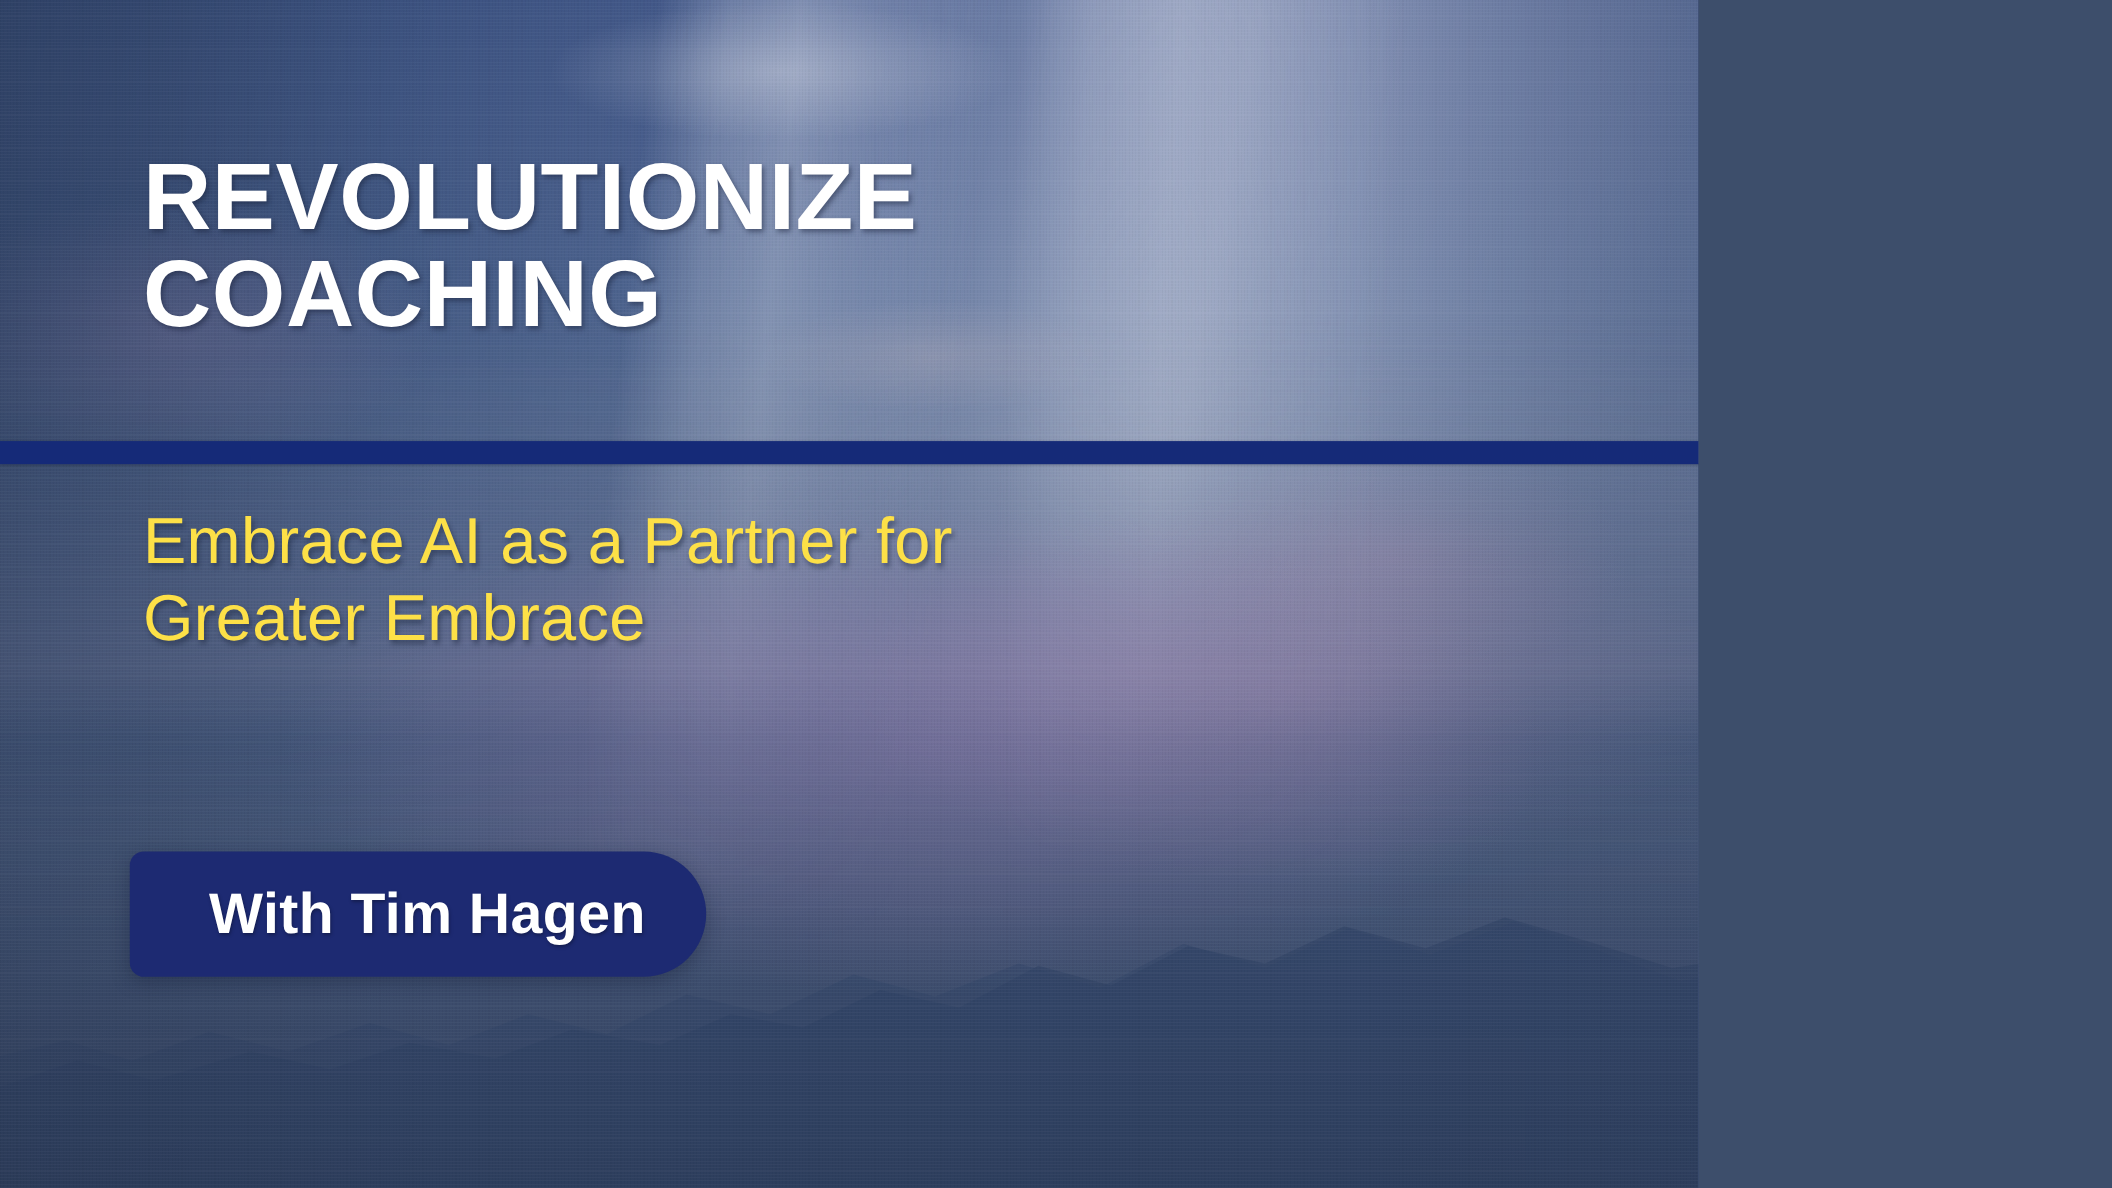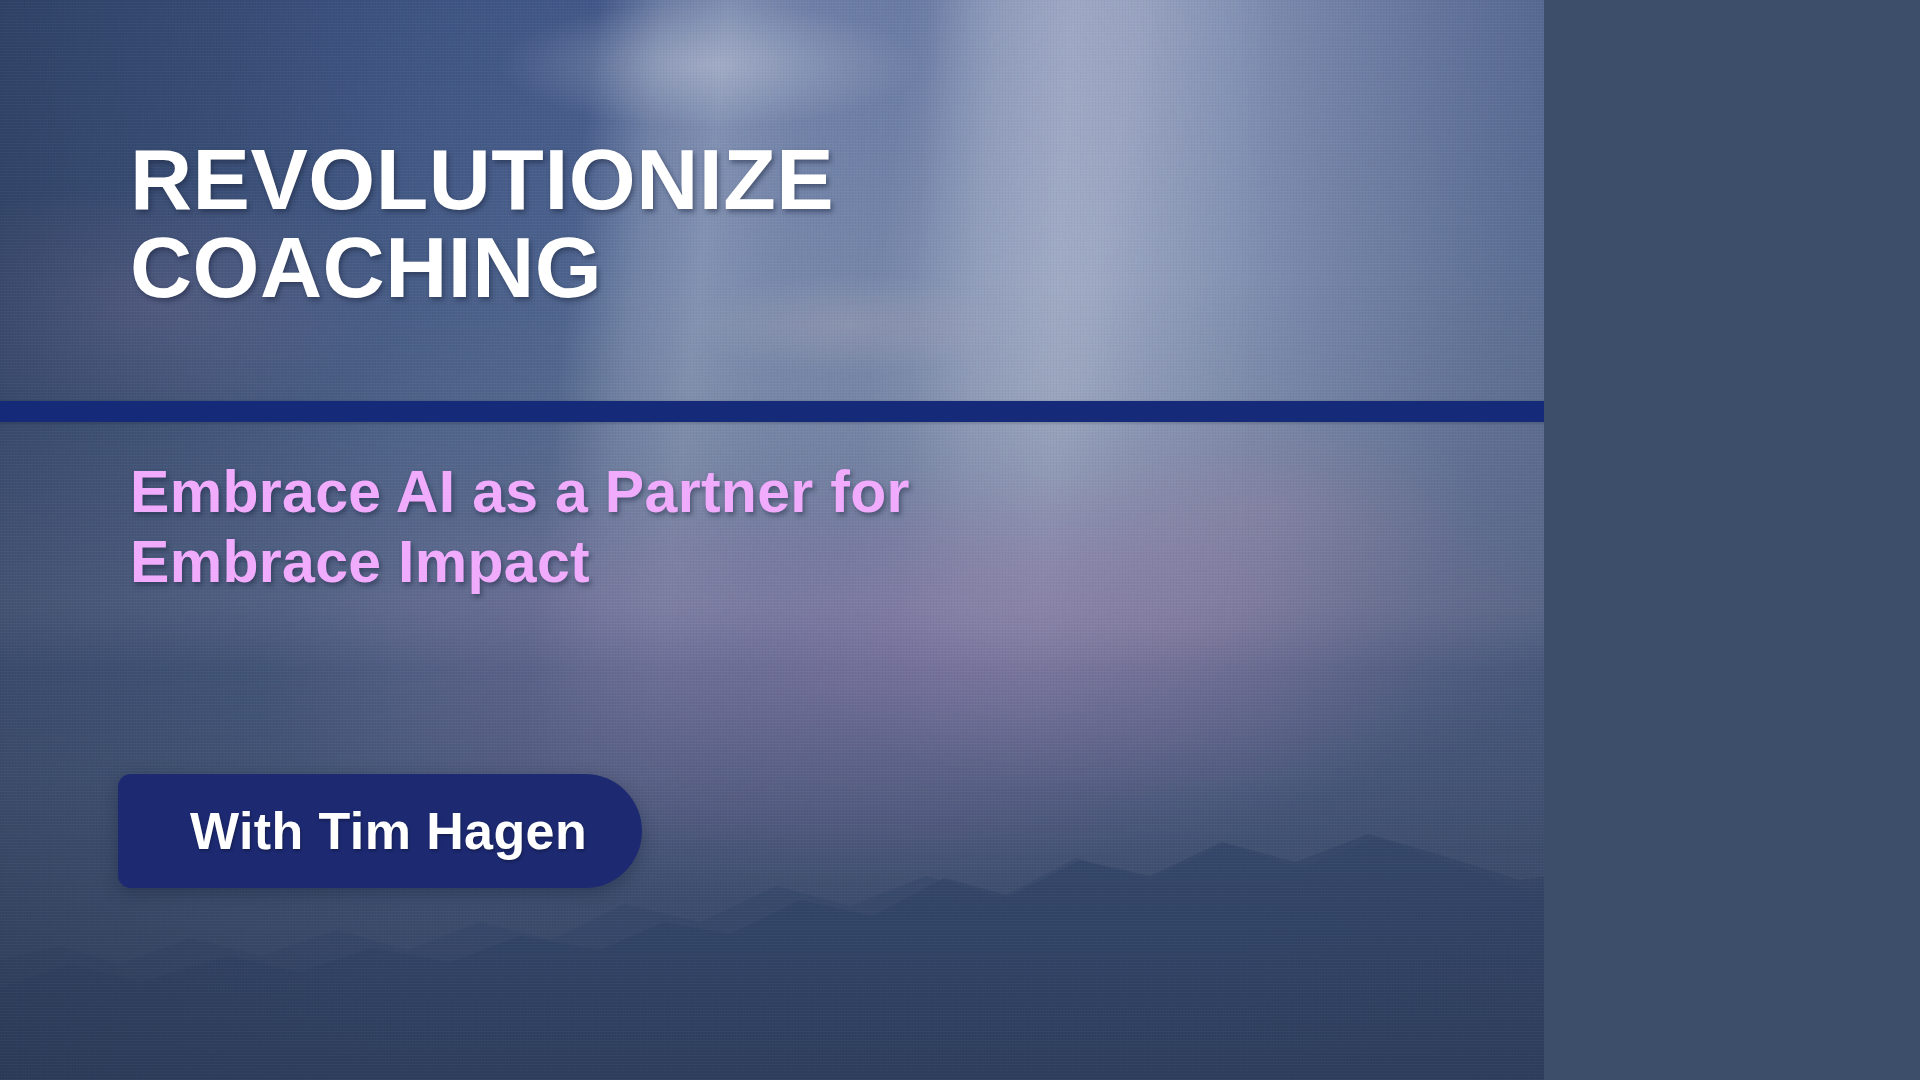--- a/index.html
+++ b/index.html
@@ -133,24 +133,24 @@
     text-transform:uppercase;
     text-shadow:2px 3px 5px rgba(22,32,56,0.48);
   }
   .headline .hl-line { display:block; }
 
   .subhead {
     position:absolute;
     left:130px; top:458px;
     width:1180px;
     font-size:59px;
-    font-weight:bold;
+    font-weight:normal;
     line-height:1.18;
     letter-spacing:0.3px;
-    color:#f0abfc;
+    color:#fde047;
     text-shadow:2px 3px 5px rgba(22,32,56,0.46);
   }
   .subhead .sh-line { display:block; }
 
   
   .speaker-badge {
     position:absolute;
     left:118px; top:774px;
     width:524px; height:114px;
     background:#1d2a72;
@@ -210,21 +210,21 @@
 
   <div class="divider"></div>
 
   <h1 class="headline">
     <span class="hl-line">REVOLUTIONIZE</span>
     <span class="hl-line">COACHING</span>
   </h1>
 
   <h2 class="subhead">
     <span class="sh-line">Embrace AI as a Partner for</span>
-    <span class="sh-line">Embrace Impact</span>
+    <span class="sh-line">Greater Embrace</span>
   </h2>
 
   <div class="speaker-badge">
     <span class="speaker-badge-label">With Tim Hagen</span>
   </div>
 
   <div class="brand-logo">
     <svg viewBox="0 0 192 168">
 
       <path d="M2,166 C30,126 76,88 130,68 C152,60 172,56 190,55

